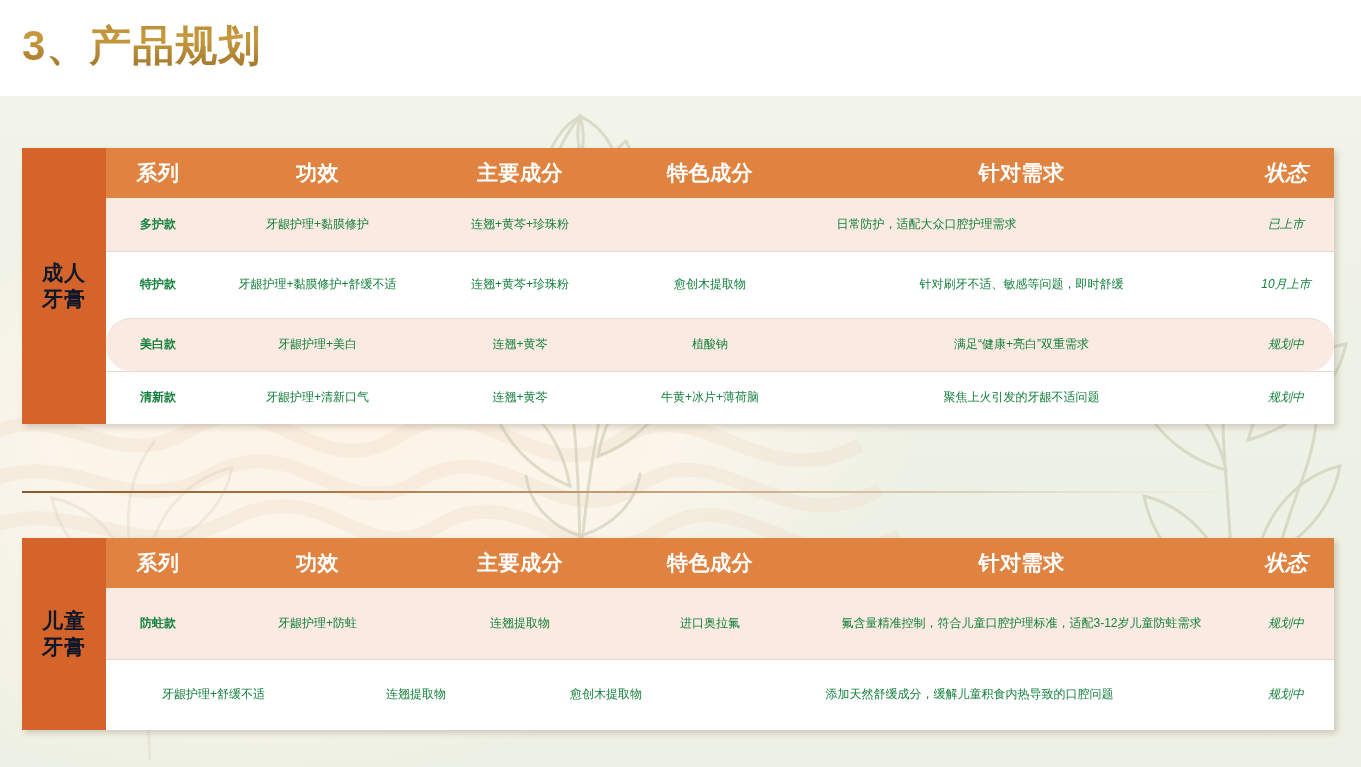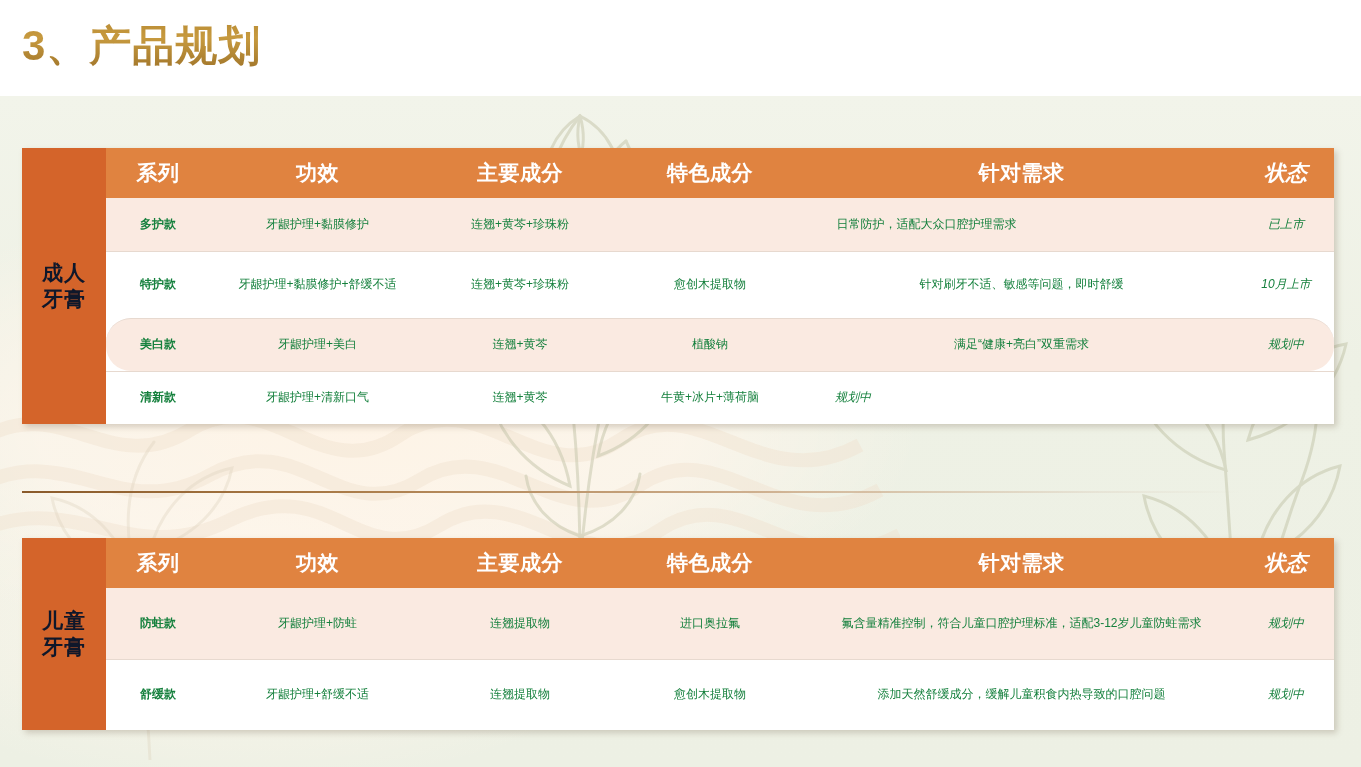--- a/index.html
+++ b/index.html
@@ -297,20 +297,21 @@
         <div class="cell c-special">植酸钠</div>
         <div class="cell c-need">满足“健康+亮白”双重需求</div>
         <div class="cell c-status">规划中</div>
       </div>
 
       <div class="row body-row plain r4">
         <div class="cell c-series val">清新款</div>
         <div class="cell c-effect">牙龈护理+清新口气</div>
         <div class="cell c-main">连翘+黄芩</div>
         <div class="cell c-special">牛黄+冰片+薄荷脑</div>
+        <div class="cell c-need">聚焦上火引发的牙龈不适问题</div>
         <div class="cell c-status">规划中</div>
       </div>
 
     </div>
   </div>
 
   <div class="plan-table" id="table-kids">
 
     <div class="side-label">
       <div>
@@ -333,21 +334,20 @@
       <div class="row body-row alt r1">
         <div class="cell c-series val">防蛀款</div>
         <div class="cell c-effect">牙龈护理+防蛀</div>
         <div class="cell c-main">连翘提取物</div>
         <div class="cell c-special">进口奥拉氟</div>
         <div class="cell c-need">氟含量精准控制，符合儿童口腔护理标准，适配3-12岁儿童防蛀需求</div>
         <div class="cell c-status">规划中</div>
       </div>
 
       <div class="row body-row plain r2">
-        <div class="cell c-series val">舒缓款</div>
         <div class="cell c-effect">牙龈护理+舒缓不适</div>
         <div class="cell c-main">连翘提取物</div>
         <div class="cell c-special">愈创木提取物</div>
         <div class="cell c-need">添加天然舒缓成分，缓解儿童积食内热导致的口腔问题</div>
         <div class="cell c-status">规划中</div>
       </div>
 
     </div>
   </div>
 

